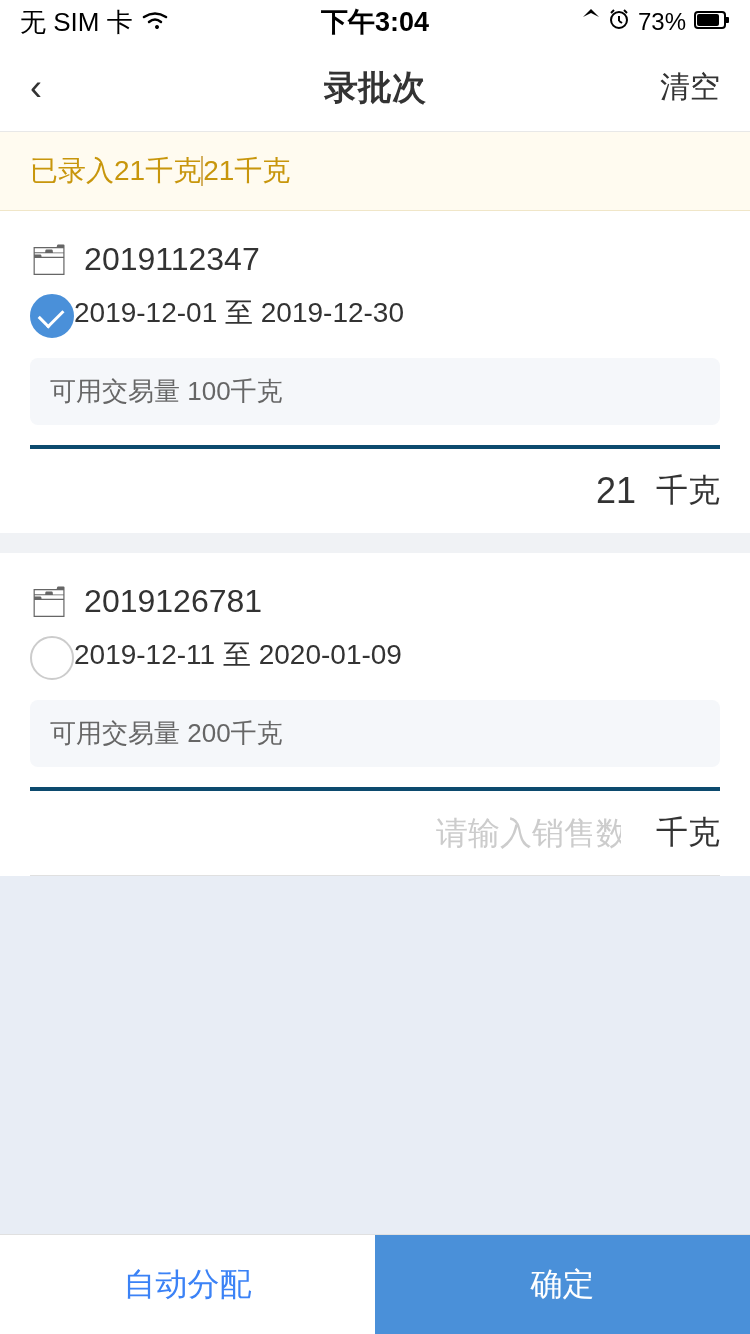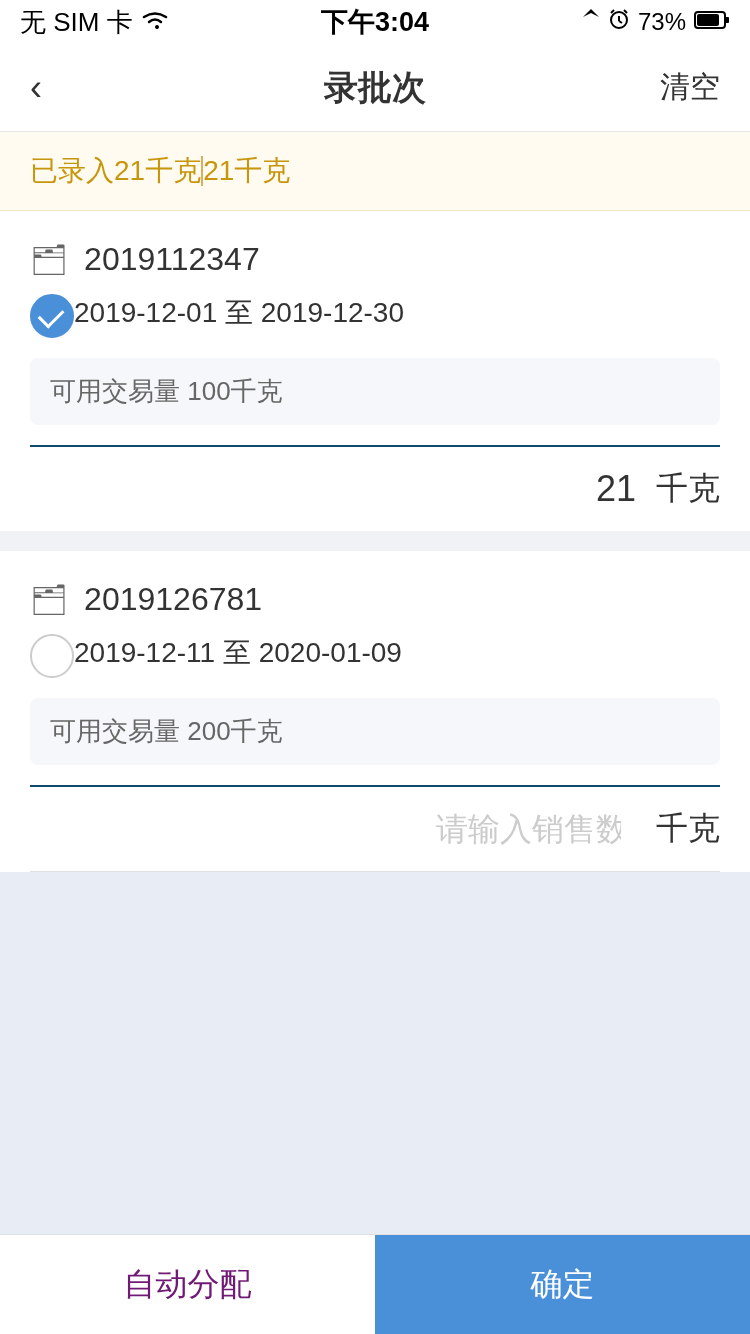--- a/index.html
+++ b/index.html
@@ -160,21 +160,21 @@
       margin-bottom: 20px;
       font-size: 26px;
       color: #666;
     }
 
     .input-row {
       display: flex;
       align-items: center;
       justify-content: flex-end;
       padding: 20px 0;
-      border-top: 2px solid #0c4a6e;
+      border-top: 4px solid #0c4a6e;
       gap: 20px;
     }
     .qty-input {
       border: none;
       outline: none;
       font-size: 32px;
       color: #333;
       text-align: right;
       width: 200px;
       background: transparent;
@@ -214,21 +214,21 @@
       display: flex;
       background: #fff;
       border-top: 1px solid #e0e0e0;
     }
     .bottom-btn-auto {
       flex: 1;
       display: flex;
       align-items: center;
       justify-content: center;
       font-size: 32px;
-      color: #701a75;
+      color: #3b82f6;
       cursor: pointer;
       background: #fff;
     }
     .bottom-btn-confirm {
       flex: 1;
       display: flex;
       align-items: center;
       justify-content: center;
       font-size: 32px;
       color: #fff;

